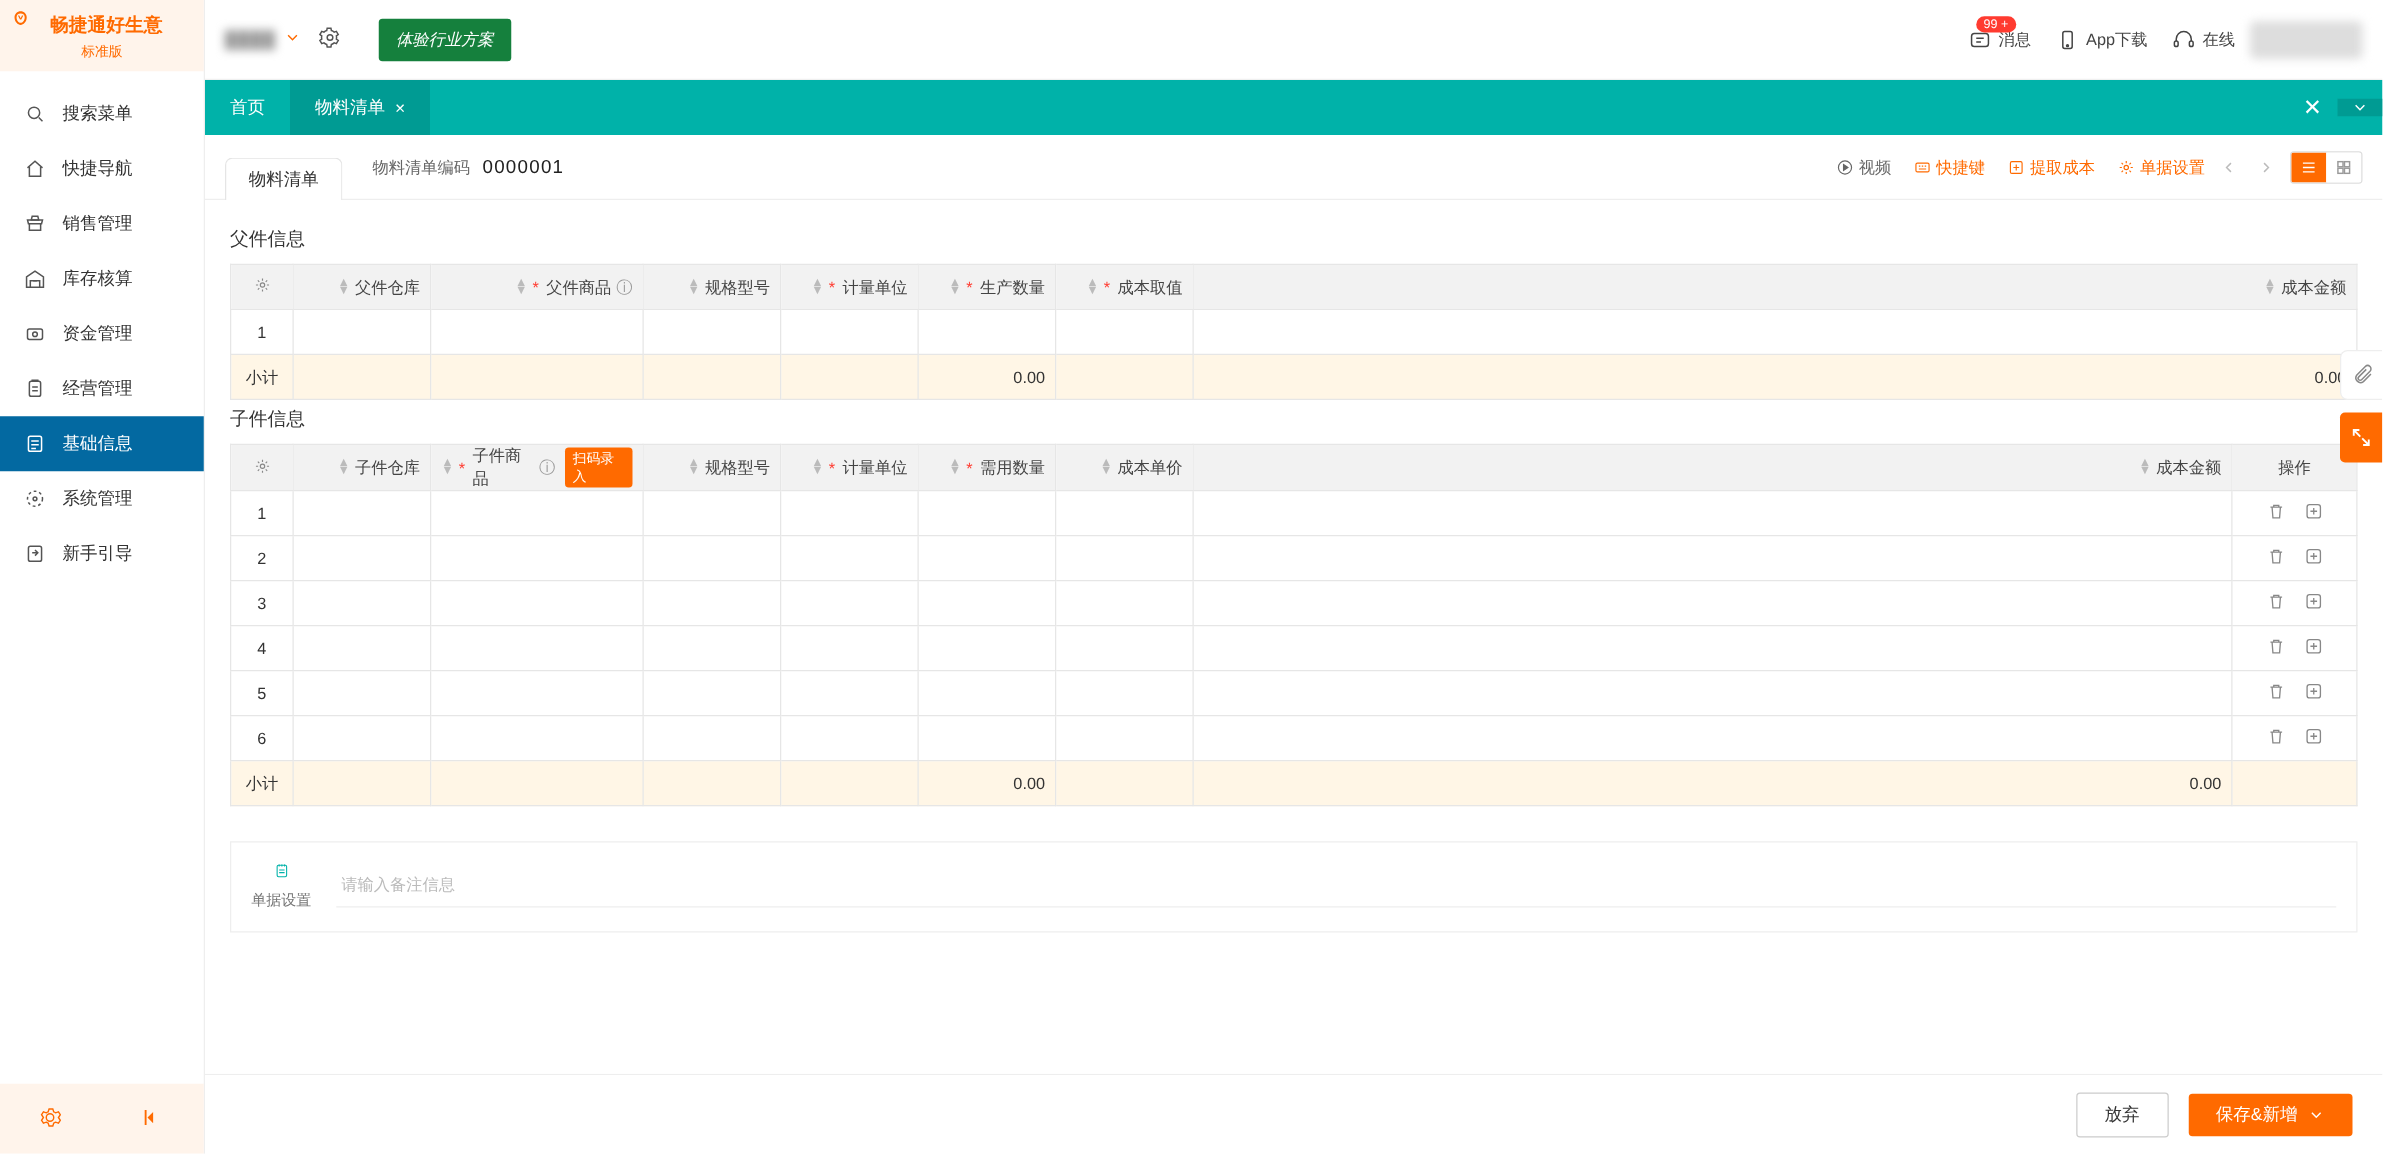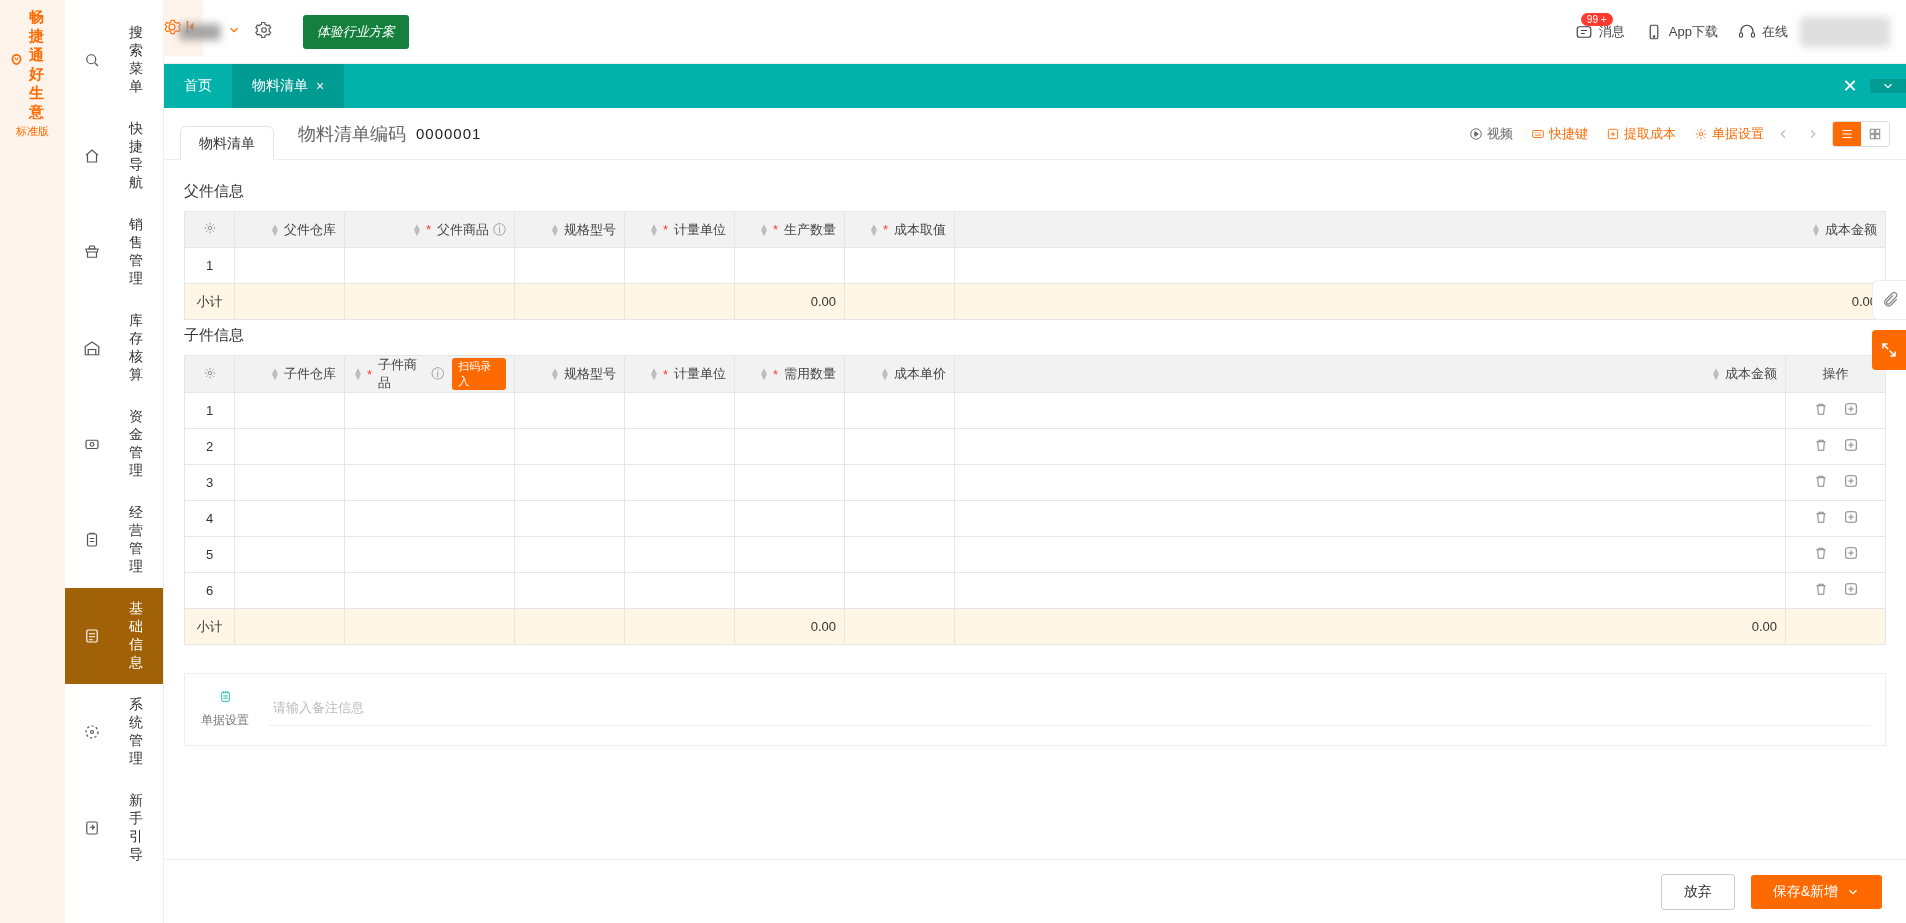--- a/index.html
+++ b/index.html
@@ -1,29 +1,29 @@
 <!DOCTYPE html>
 <html><head>
 <meta charset="utf-8">
 <style>
   * { box-sizing: border-box; margin: 0; padding: 0; }
   body { font-family: "Microsoft YaHei", -apple-system, Arial, sans-serif; font-size: 13px; color: #333; background: #fff; overflow: hidden; }
   .app { display: flex; height: 923px; width: 1906px; }
 
   
-  .sidebar { width: 164px; background: #fff; border-right: 1px solid #eee; display: flex; flex-direction: row; }
+  .sidebar { width: 164px; background: #fff; border-right: 1px solid #eee; display: flex; flex-direction: column; }
   .logo-wrap { padding: 8px 10px; background: #fff4eb; }
   .logo-row { display: flex; align-items: center; gap: 6px; }
   .logo-mark { width: 24px; height: 24px; color: #ff6a00; }
   .logo-text { color: #ff6a00; font-weight: 600; font-size: 15px; }
   .logo-sub { color: #ff6a00; font-size: 11px; margin-top: 2px; text-align: center; }
   .nav { flex: 1; padding-top: 12px; }
-  .nav-item { display: flex; align-items: center; gap: 28px; padding: 12px 18px; color: #333; cursor: pointer; }
+  .nav-item { display: flex; align-items: center; gap: 12px; padding: 12px 18px; color: #333; cursor: pointer; }
   .nav-item .nav-icon { width: 20px; height: 20px; display: inline-flex; align-items: center; justify-content: center; color: #555; }
-  .nav-item.active { background: #a16207; color: #fff; }
+  .nav-item.active { background: #0369a1; color: #fff; }
   .nav-item.active .nav-icon { color: #fff; }
   .nav-label { font-size: 14px; }
   .sidebar-footer { height: 56px; background: #fff4eb; display: flex; align-items: center; justify-content: space-around; }
   .sidebar-footer .f-icon { color: #ff6a00; width: 20px; height: 20px; cursor: pointer; }
 
   
   .main { flex: 1; display: flex; flex-direction: column; min-width: 0; }
 
   
   .topbar { height: 64px; display: flex; align-items: center; padding: 0 16px; border-bottom: 1px solid #f0f0f0; }
@@ -42,21 +42,21 @@
   .tab { display: flex; align-items: center; padding: 0 20px; font-size: 14px; cursor: pointer; }
   .tab.active { background: #009b93; }
   .tab-close { margin-left: 8px; font-size: 14px; cursor: pointer; }
   .tab-right { margin-left: auto; display: flex; align-items: center; }
   .tab-x { width: 40px; display: flex; align-items: center; justify-content: center; cursor: pointer; font-size: 18px; }
   .tab-more { width: 36px; background: #009b93; display: flex; align-items: center; justify-content: center; cursor: pointer; }
 
   
   .page-head { height: 52px; background: #fff; display: flex; align-items: center; padding: 0 16px; border-bottom: 1px solid #eee; }
   .page-tab { padding: 8px 18px; border: 1px solid #e5e5e5; border-bottom: none; border-radius: 6px 6px 0 0; background: #fff; font-size: 14px; color: #333; position: relative; top: 10px; }
-  .doc-code-label { margin-left: 24px; color: #666; font-size: 18px; }
+  .doc-code-label { margin-left: 24px; color: #666; font-size: 13px; }
   .doc-code { margin-left: 10px; color: #222; font-size: 15px; letter-spacing: 1px; }
   .page-head-spacer { flex: 1; }
   .head-link { display: flex; align-items: center; gap: 4px; margin-left: 18px; font-size: 13px; cursor: pointer; }
   .head-link.gray { color: #666; }
   .head-link.orange { color: #ff6a00; }
   .head-nav-btn { width: 22px; height: 22px; display: inline-flex; align-items: center; justify-content: center; color: #bbb; margin-left: 8px; cursor: pointer; }
   .head-view-toggle { display: flex; margin-left: 8px; border: 1px solid #ddd; border-radius: 3px; overflow: hidden; }
   .vt-btn { width: 28px; height: 24px; display: flex; align-items: center; justify-content: center; cursor: pointer; background:#fff; color:#999; }
   .vt-btn.active { background: #ff6a00; color: #fff; }
 

